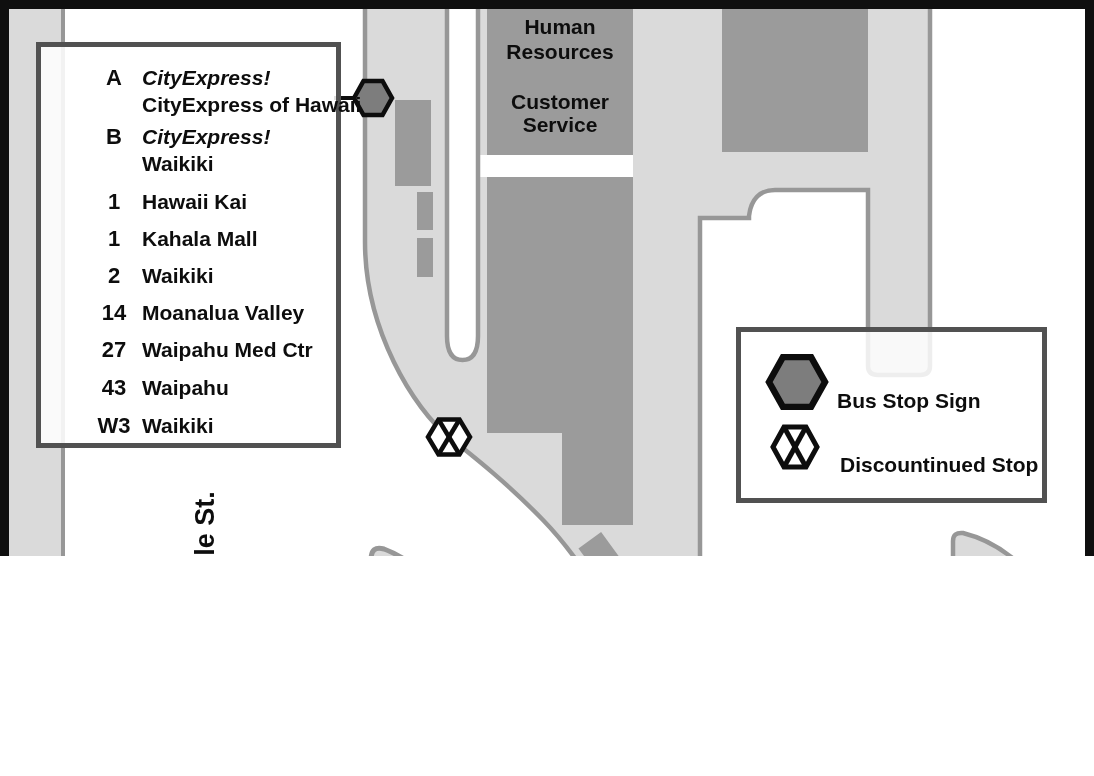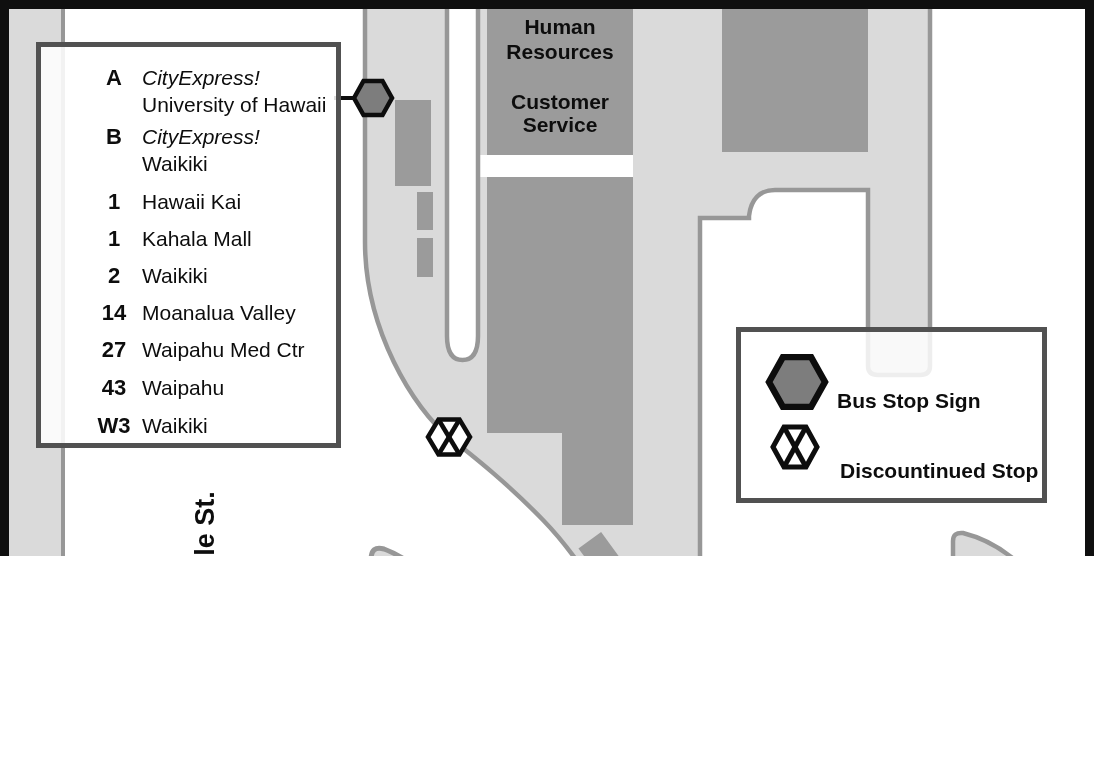--- a/index.html
+++ b/index.html
@@ -12,21 +12,21 @@
   
   .route-box{
     position:absolute;left:36px;top:42px;width:305px;height:406px;z-index:3;
     background:rgba(255,255,255,0.87);border:5px solid #515151;box-sizing:border-box;
   }
   .route-row{position:absolute;left:0;width:100%;}
   .route-num{
     position:absolute;left:50px;width:46px;text-align:center;
     font-weight:bold;font-size:22px;line-height:27px;
   }
-  .route-name{position:absolute;left:101px;font-weight:normal;font-size:21px;line-height:27px;}
+  .route-name{position:absolute;left:101px;font-weight:bold;font-size:21px;line-height:27px;}
   .route-name .l1,.route-name .l2{display:block;white-space:nowrap;}
   .express{font-style:italic;}
 
   
   .legend-box{
     position:absolute;left:736px;top:327px;width:311px;height:176px;z-index:3;
     background:rgba(255,255,255,0.84);border:5px solid #515151;box-sizing:border-box;
   }
   .legend-icon{position:absolute;}
   .legend-label{
@@ -107,21 +107,21 @@
 
     <rect x="4.5" y="4.5" width="1085" height="767" fill="none" stroke="#0f0f0f" stroke-width="9"></rect>
   </svg>
 
   <div class="route-box">
 
     <div class="route-row" style="top:17px">
       <span class="route-num">A</span>
       <span class="route-name">
         <span class="l1 express">CityExpress!</span>
-        <span class="l2">University of Hawaii</span>
+        <span class="l2">CityExpress of Hawaii</span>
       </span>
     </div>
 
     <div class="route-row" style="top:76px">
       <span class="route-num">B</span>
       <span class="route-name">
         <span class="l1 express">CityExpress!</span>
         <span class="l2">Waikiki</span>
       </span>
     </div>
@@ -183,18 +183,18 @@
     </svg>
     <div class="legend-label" style="left:96px;top:40px">Bus Stop Sign</div>
 
     <svg class="legend-icon" style="left:28px;top:90px" width="52" height="50" viewBox="0 0 52 50">
       <g fill="#ffffff" stroke="#0d0d0d" stroke-width="5">
         <polygon points="4,25 15,5 37,5 48,25 37,45 15,45"></polygon>
         <line x1="15" y1="5" x2="37" y2="45"></line>
         <line x1="37" y1="5" x2="15" y2="45"></line>
       </g>
     </svg>
-    <div class="legend-label" style="left:99px;top:110px">Discountinued Stop</div>
+    <div class="legend-label" style="left:99px;top:104px">Discountinued Stop</div>
   </div>
 
   <div class="street-label">Middle St.</div>
 
 </div>
 
 </body></html>

